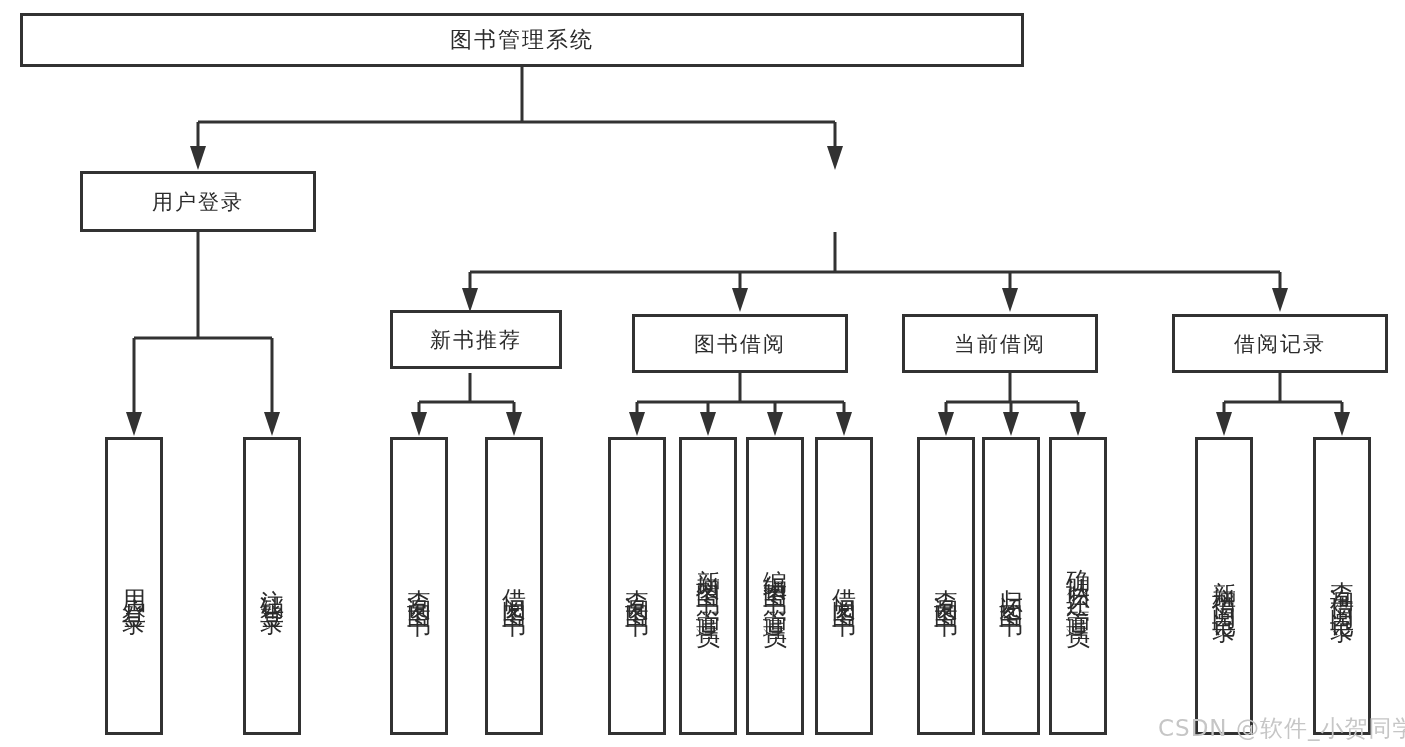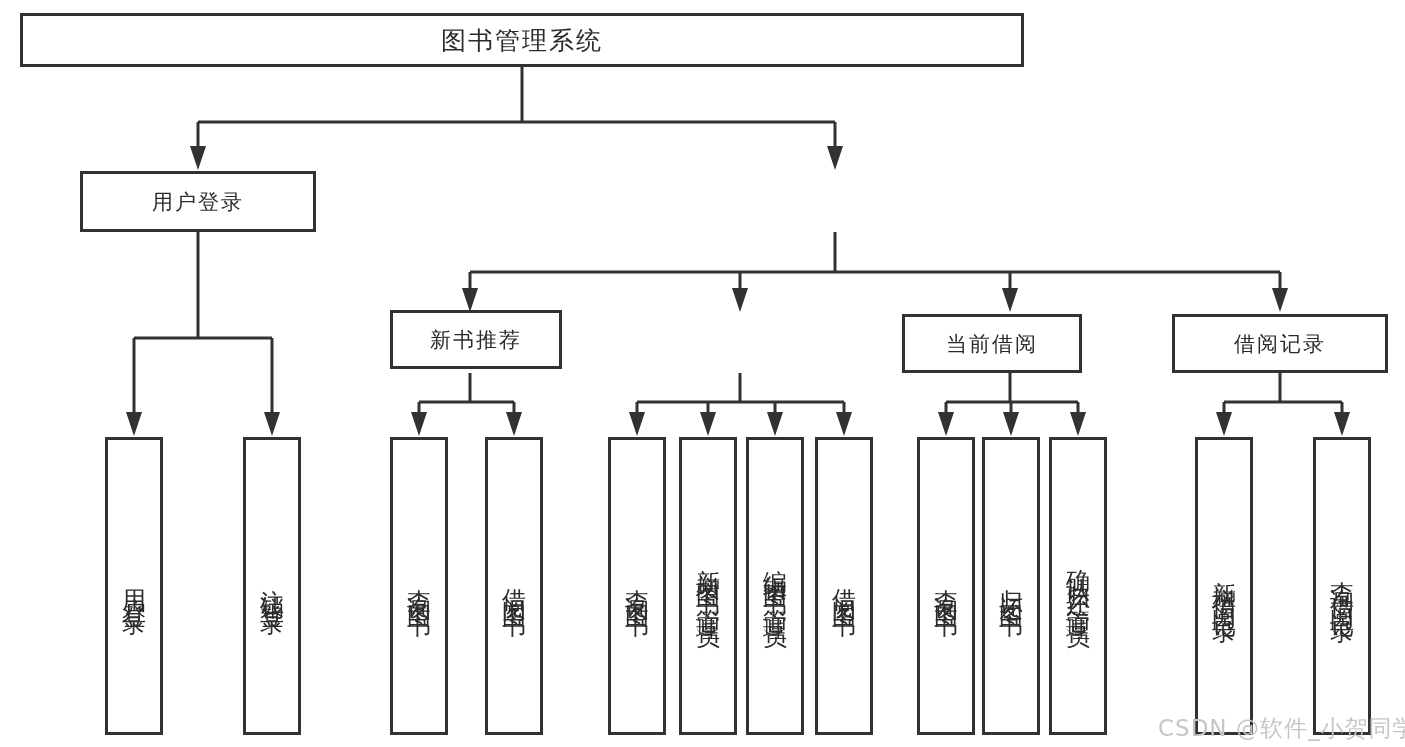--- a/index.html
+++ b/index.html
@@ -23,21 +23,21 @@
   .box{
     position:absolute;
     box-sizing:border-box;
     background:var(--box-bg);
     border:3px solid var(--box-border);
     color:var(--text);
     display:flex; align-items:center; justify-content:center;
     text-align:center;
   }
   .hbox{ font-size:21px; letter-spacing:2px; }
-  .rootbox{ font-size:25px; letter-spacing:2px; }
+  .rootbox{ font-size:22px; letter-spacing:2px; }
   .leaf{
     top:437px; height:298px; width:58px;
     writing-mode:vertical-rl;
     text-orientation:mixed;
     font-size:24px;
     letter-spacing:8px;
     line-height:1;
   }
   .watermark{
     position:absolute;
@@ -88,21 +88,22 @@
     <path d="M1280 373 V402 M1224 402 H1342 M1224 402 V414 M1342 402 V414"></path>
     <polygon points="1216,412 1232,412 1224,436"></polygon>
     <polygon points="1334,412 1350,412 1342,436"></polygon>
   </svg>
 
   <div class="box rootbox" style="left:20px; top:13px; width:1004px; height:54px;">图书管理系统</div>
 
   <div class="box hbox" style="left:80px; top:171px; width:236px; height:61px;">用户登录</div>
 
   <div class="box hbox" style="left:362px; top:310px; width:172px; height:59px;margin-left:28px;">新书推荐</div>
-  <div class="box hbox" style="left:902px; top:314px; width:180px; height:59px;">当前借阅</div>
+  <div class="box hbox" style="left:632px; top:314px; width:216px; height:59px;">图书借阅</div>
+  <div class="box hbox" style="left:902px; top:314px; width:196px; height:59px;">当前借阅</div>
   <div class="box hbox" style="left:1172px; top:314px; width:216px; height:59px;">借阅记录</div>
 
   <div class="box leaf" style="left:105px;">用户登录</div>
   <div class="box leaf" style="left:243px;">注销登录</div>
 
   <div class="box leaf" style="left:390px;">查询图书</div>
   <div class="box leaf" style="left:485px;">借阅图书</div>
 
   <div class="box leaf" style="left:608px;">查询图书</div>
   <div class="box leaf" style="left:679px;">新增图书（管理员）</div>

